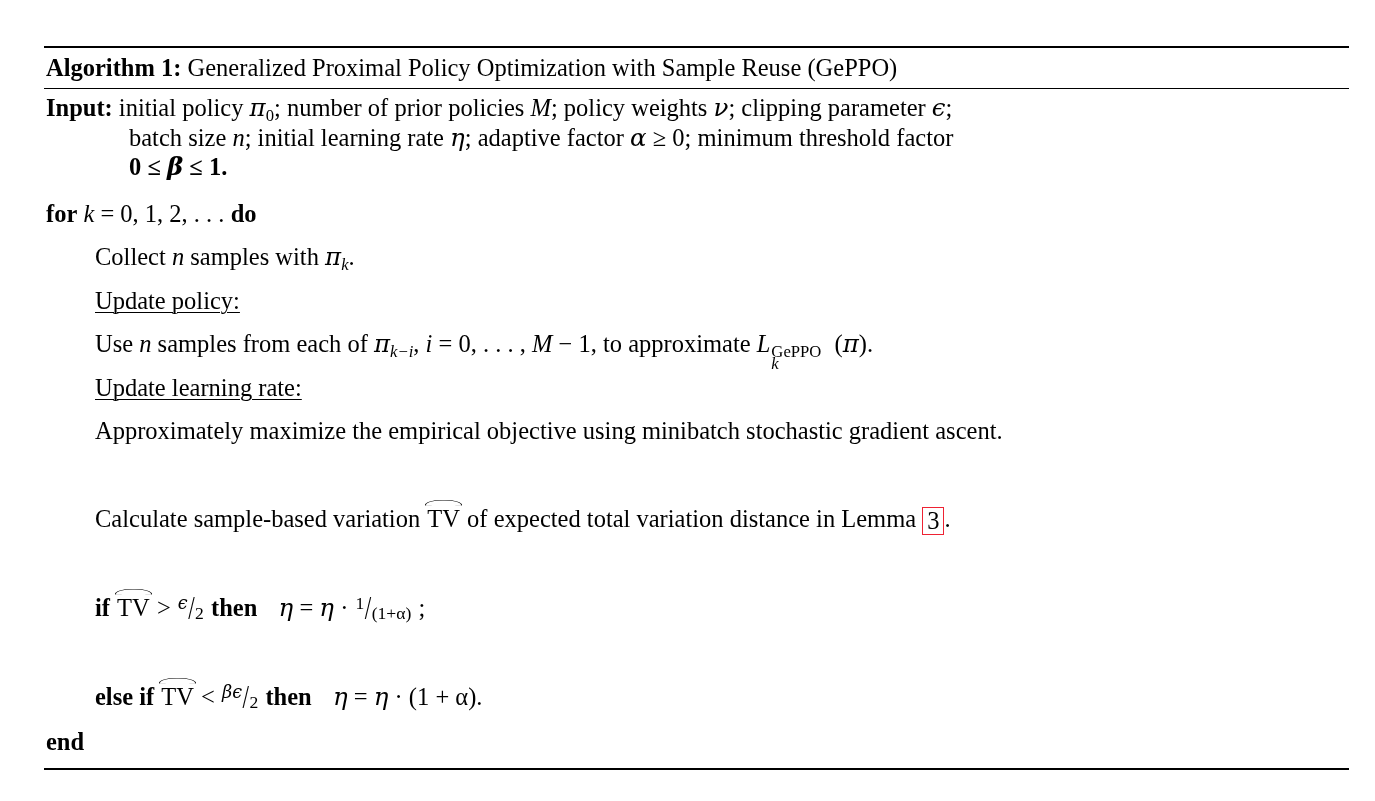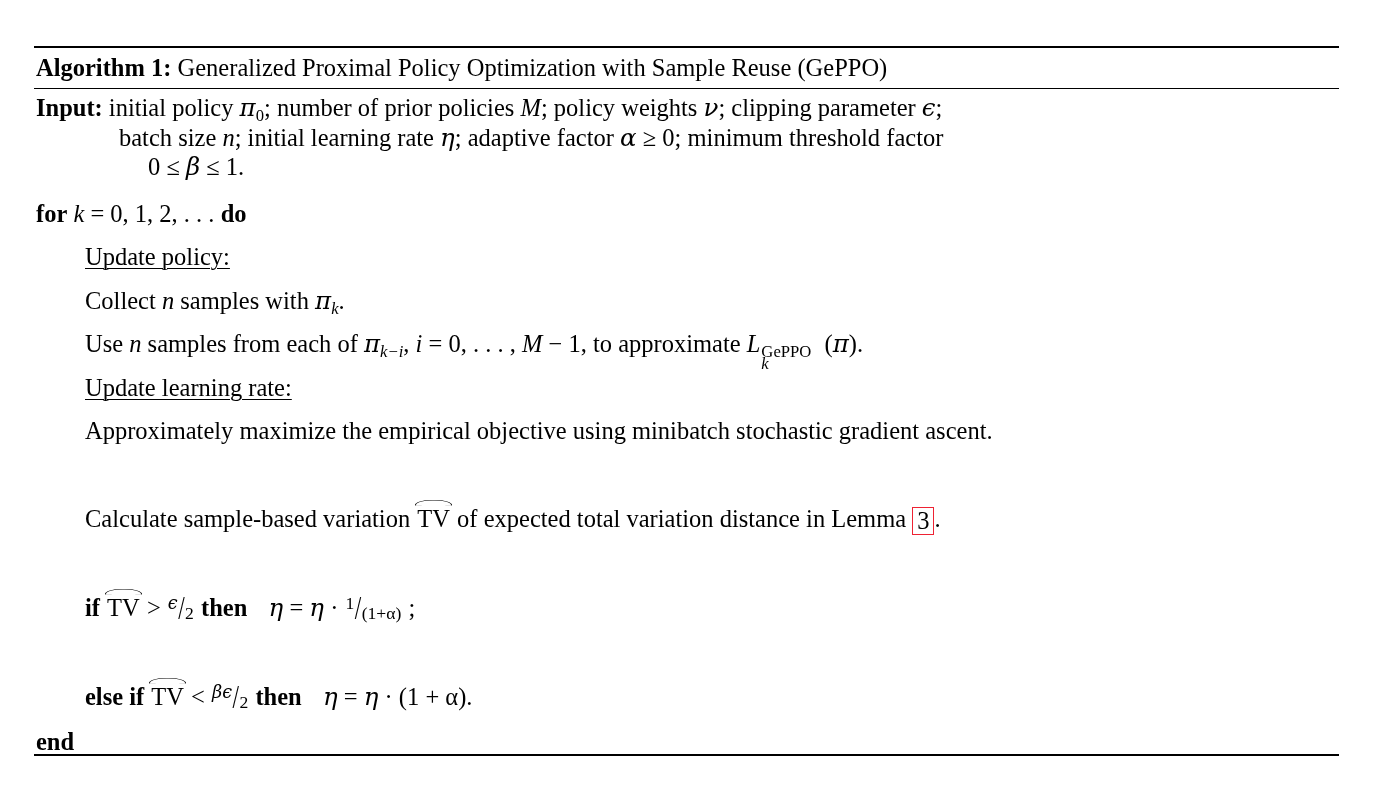--- a/index.html
+++ b/index.html
@@ -10,21 +10,21 @@
   body {
     width: 1375px;
     height: 801px;
     font-family: "Liberation Serif", "DejaVu Serif", serif;
     color: #000000;
     overflow: hidden;
   }
 
   .algorithm-block {
     position: absolute;
-    left: 34px;
+    left: 44px;
     top: 46px;
     width: 1305px;
   }
 
   .rule-thick {
     height: 0;
     border-top: 2.2px solid #000;
     margin: 0;
   }
   .rule-thin {
@@ -38,21 +38,21 @@
     font-size: 24.5px;
     line-height: 1.12;
     white-space: nowrap;
   }
   .caption-row .caption-label {
     font-weight: bold;
   }
 
   .body-area {
     padding-top: 7px;
-    padding-bottom: 0;
+    padding-bottom: 14px;
   }
 
   .line {
     font-size: 24.5px;
     line-height: 1.0;
     padding: 0 2px;
     margin-bottom: 19px;
     white-space: nowrap;
   }
   .line:last-child { margin-bottom: 0; }
@@ -60,21 +60,21 @@
   .kw { font-weight: bold; }
   .mi { font-style: italic; font-family: "Liberation Serif", "DejaVu Serif", serif; }
   .mgreek { font-family: "DejaVu Serif", "Liberation Serif", serif; font-style: italic; }
 
   
   .ind0 { margin-left: 0px; }
   .ind2 { margin-left: 49px; }
 
   .input-line1 { margin-bottom: 5px; }
   .input-line2 { margin-left: 83px; margin-bottom: 5px; }
-  .input-line3 { margin-left: 112px; margin-bottom: 22px; }
+  .input-line3 { margin-left: 83px; margin-bottom: 22px; font-weight: bold; }
 
   .underlined {
     text-decoration: underline;
     text-underline-offset: 3px;
     text-decoration-thickness: 1.3px;
   }
 
   
   sub, sup {
     font-size: 0.68em;
@@ -173,25 +173,25 @@
     </div>
 
     <div class="line ind0">
       <span class="kw">for</span>
       <span class="mi">k</span>
       <span>= 0, 1, 2, . . .</span>
       <span class="kw">do</span>
     </div>
 
     <div class="line ind2">
+      <span>Collect </span><span class="mi">n</span><span> samples with </span><span class="mgreek">π</span><sub>k</sub><span>.</span>
+    </div>
+
+    <div class="line ind2">
       <span class="underlined">Update policy:</span>
-    </div>
-
-    <div class="line ind2">
-      <span>Collect </span><span class="mi">n</span><span> samples with </span><span class="mgreek">π</span><sub>k</sub><span>.</span>
     </div>
 
     <div class="line ind2">
       <span>Use </span><span class="mi">n</span><span> samples from each of </span><span class="mgreek">π</span><sub>k−i</sub><span>, </span><span class="mi">i</span><span> = 0, . . . , </span><span class="mi">M</span><span> − 1, to approximate </span><span class="mi">L</span><span style="display:inline-block;position:relative;width:0;height:0;"><sup class="upr" style="position:absolute;left:1px;top:-0.05em;white-space:nowrap;">GePPO</sup><sub style="position:absolute;left:1px;top:0.70em;">k</sub></span><span style="display:inline-block;width:58px;"></span><span> (</span><span class="mgreek">π</span><span>).</span>
     </div>
 
     <div class="line ind2">
       <span class="underlined">Update learning rate:</span>
     </div>
 

